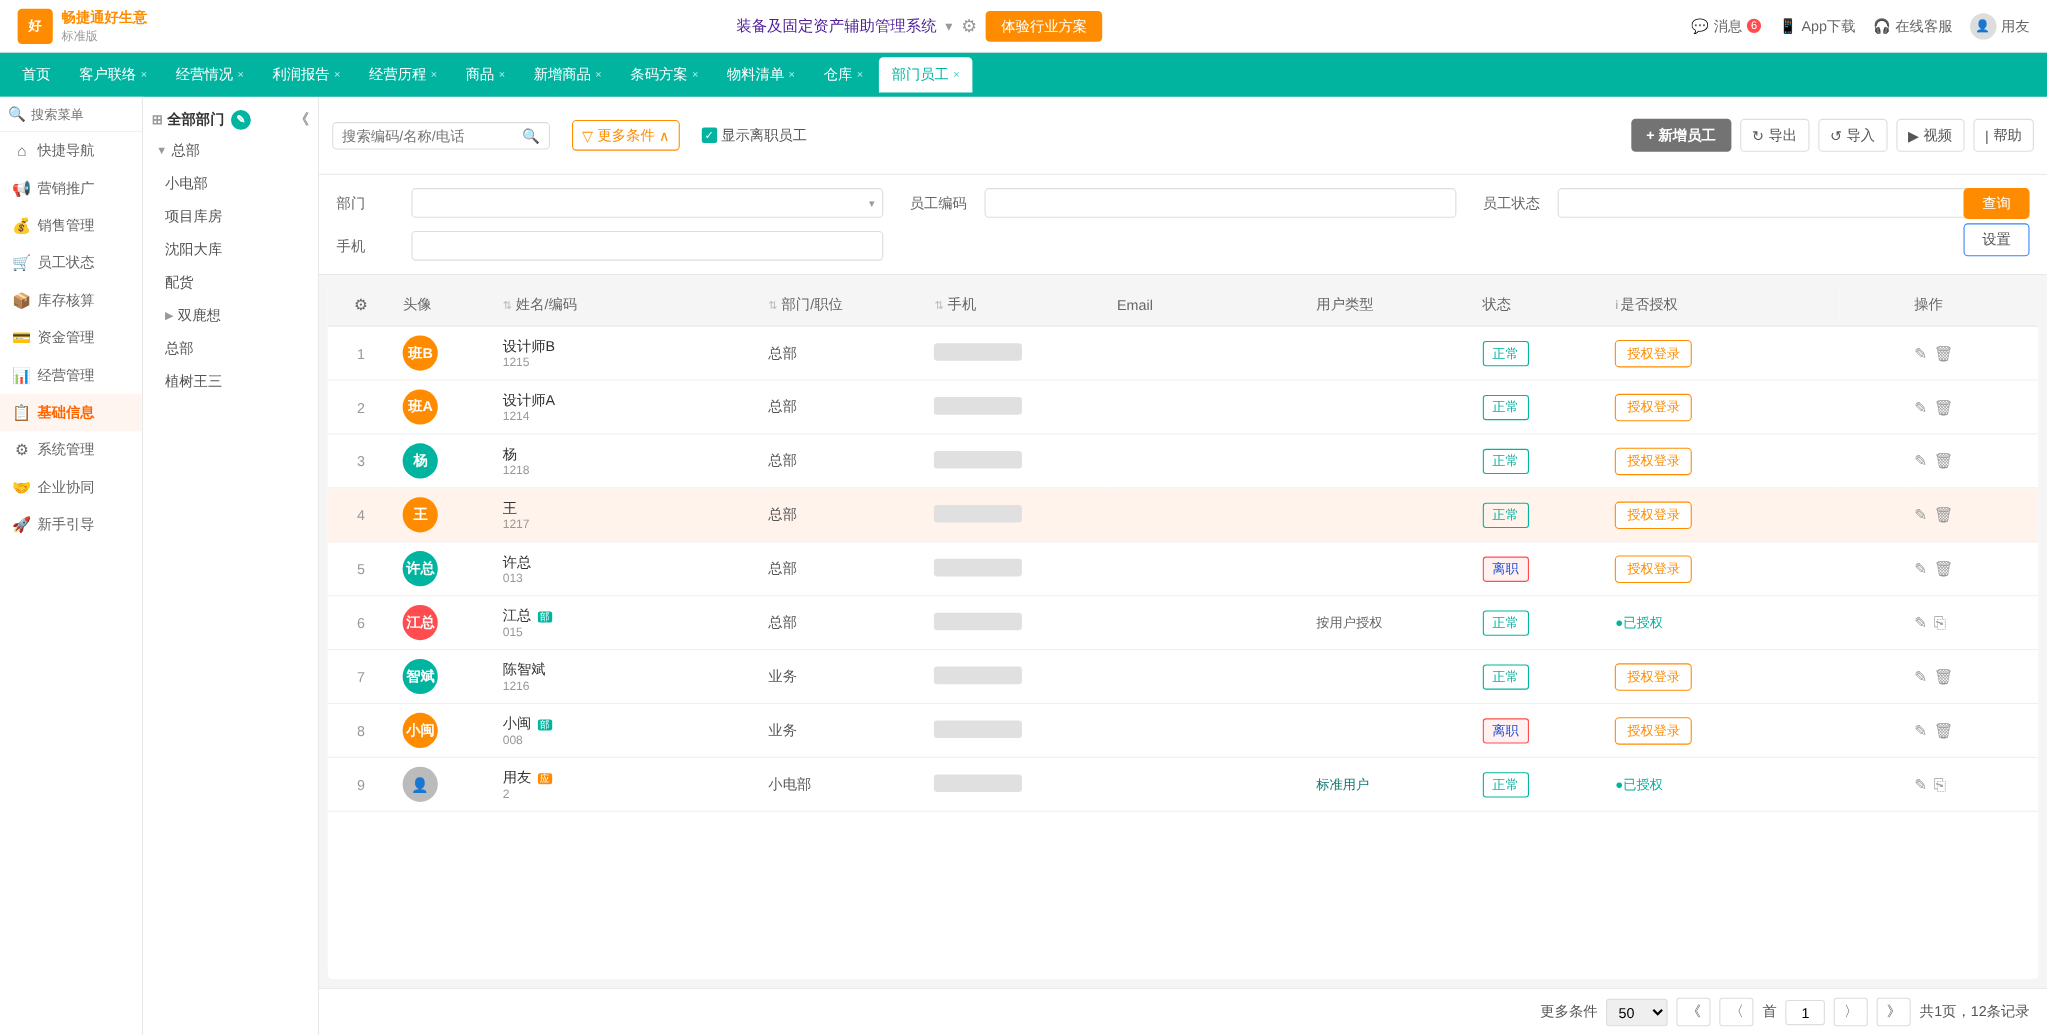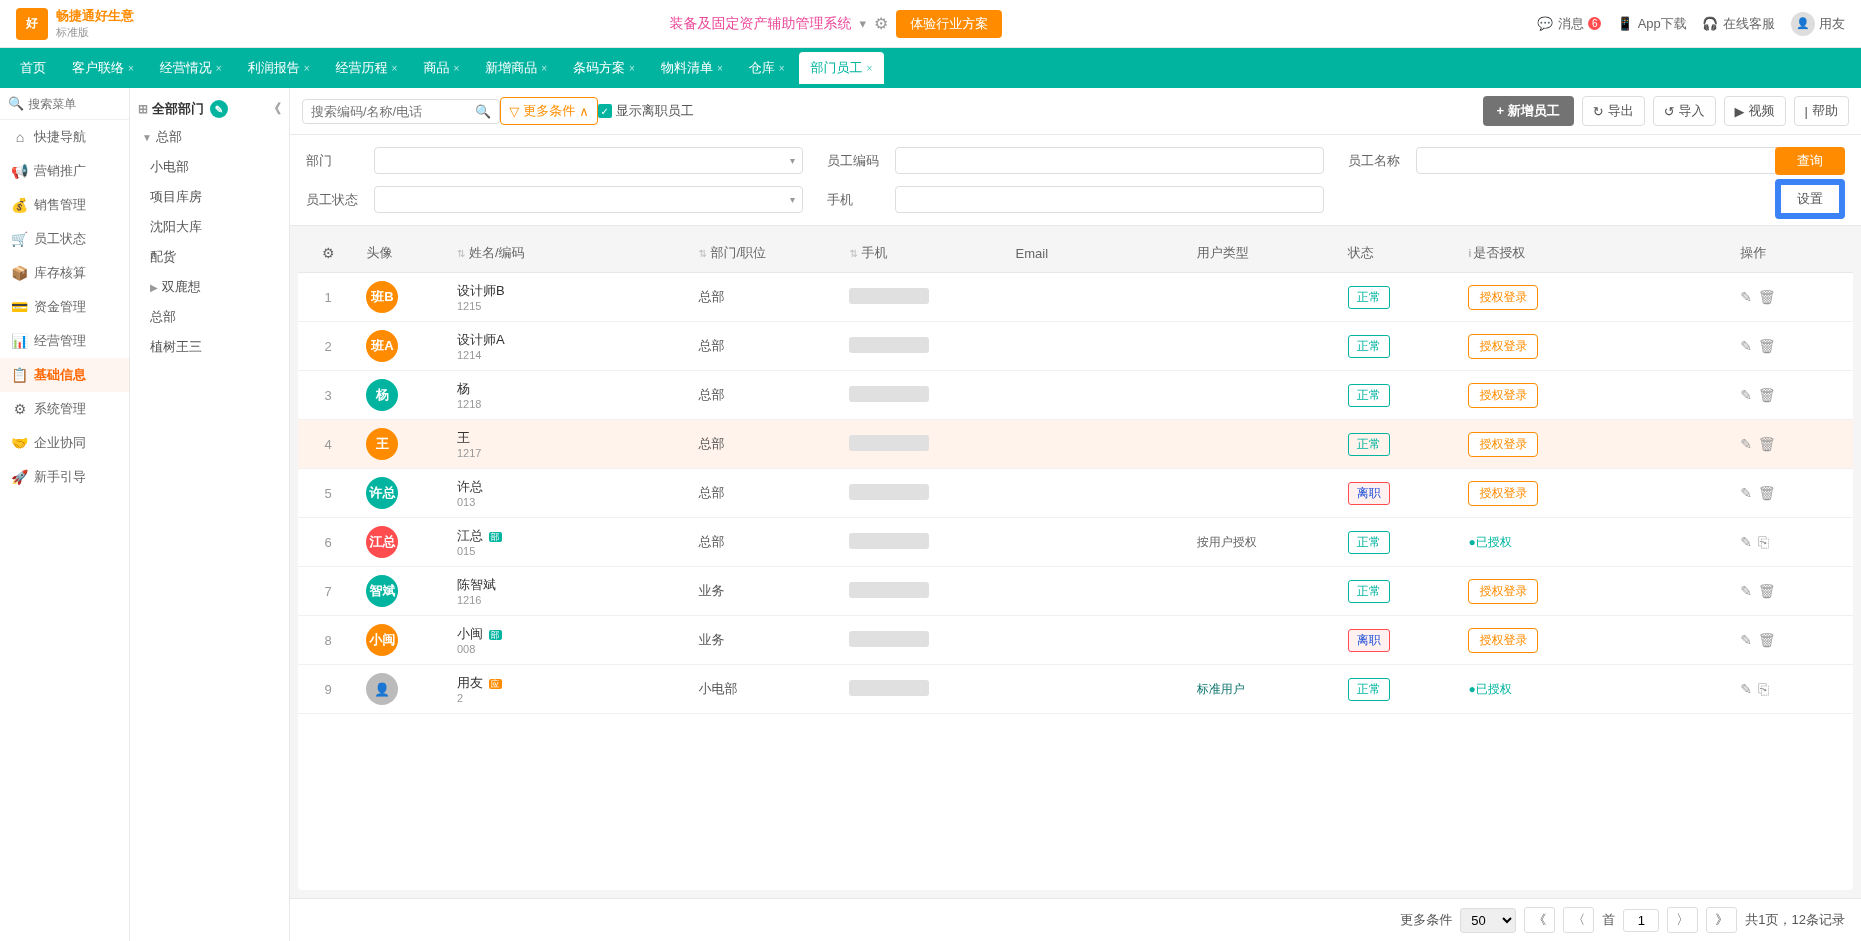--- a/index.html
+++ b/index.html
@@ -90,24 +90,24 @@
     .dept-tree-item { padding: 6px 12px; font-size: 13px; cursor: pointer; color: #555; display: flex; align-items: center; gap: 4px; }
     .dept-tree-item.indent1 { padding-left: 20px; }
     .collapse-arrow { font-size: 10px; color: #999; }
 
     
     .main-panel { flex: 1; display: flex; flex-direction: column; overflow: hidden; background: #f5f5f5; }
 
     
     .search-bar {
       background: #fff;
-      padding: 8px 12px;
+      padding: 20px 12px;
       display: flex;
       align-items: center;
-      gap: 0;
+      gap: 20px;
       border-bottom: 1px solid #e8e8e8;
       flex-wrap: wrap;
     }
     .search-input-wrap { display: flex; align-items: center; border: 1px solid #ddd; border-radius: 4px; padding: 4px 8px; gap: 4px; }
     .search-input-wrap input { border: none; outline: none; font-size: 13px; width: 160px; }
     .filter-btn { display: flex; align-items: center; gap: 4px; color: #ff8c00; font-size: 13px; cursor: pointer; border: 1px solid #ff8c00; border-radius: 4px; padding: 4px 8px; }
     .show-resigned { display: flex; align-items: center; gap: 4px; font-size: 13px; color: #555; cursor: pointer; }
     .checkbox-checked { width: 14px; height: 14px; background: #00b4a0; border-radius: 2px; display: flex; align-items: center; justify-content: center; color: #fff; font-size: 10px; }
     .action-buttons { margin-left: auto; display: flex; align-items: center; gap: 8px; }
     .btn-add { background: #737373; color: #fff; border: none; padding: 6px 14px; border-radius: 4px; cursor: pointer; font-size: 13px; font-weight: bold; }
@@ -124,21 +124,21 @@
       position: relative;
     }
     .filter-field { display: flex; align-items: center; gap: 8px; }
     .filter-label { font-size: 13px; color: #666; white-space: nowrap; min-width: 60px; }
     .filter-input { flex: 1; border: 1px solid #ddd; border-radius: 4px; padding: 5px 8px; font-size: 13px; outline: none; }
     .filter-select-wrap { flex: 1; position: relative; display: flex; align-items: center; }
     .filter-select-wrap select { width: 100%; border: 1px solid #ddd; border-radius: 4px; padding: 5px 24px 5px 8px; font-size: 13px; outline: none; background: #fff; appearance: none; cursor: pointer; }
     .filter-select-wrap .arrow { position: absolute; right: 8px; color: #999; font-size: 10px; pointer-events: none; }
     .filter-form-actions { position: absolute; right: 16px; top: 12px; display: flex; flex-direction: column; gap: 4px; }
     .btn-search { background: #ff8c00; color: #fff; border: none; padding: 5px 16px; border-radius: 4px; cursor: pointer; font-size: 13px; }
-    .btn-settings { background: #fff; color: #555; border: 6px solid #3b82f6; padding: 5px 16px; border-radius: 4px; cursor: pointer; font-size: 13px; }
+    .btn-settings { background: #fff; color: #555; border: 1px solid #3b82f6; padding: 5px 16px; border-radius: 4px; cursor: pointer; font-size: 13px; }
 
     
     .table-wrap { flex: 1; overflow: auto; background: #fff; margin: 8px; border-radius: 4px; }
     table { width: 100%; border-collapse: collapse; font-size: 13px; }
     thead tr { background: #f5f5f5; border-bottom: 1px solid #e8e8e8; }
     thead th { padding: 10px 8px; font-weight: normal; color: #666; text-align: left; white-space: nowrap; }
     tbody tr { border-bottom: 1px solid #f0f0f0; }
     tbody tr.highlighted { background: #fff3ec; }
     tbody td { padding: 8px 8px; color: #333; vertical-align: middle; }
     .avatar { width: 32px; height: 32px; border-radius: 50%; display: flex; align-items: center; justify-content: center; color: #fff; font-size: 13px; font-weight: bold; flex-shrink: 0; }
@@ -180,21 +180,21 @@
 
 <div class="top-header">
   <div class="logo-area">
     <div class="logo-icon">好</div>
     <div>
       <div style="font-size:13px;font-weight:bold;color:#ff8c00;">畅捷通好生意</div>
       <div style="font-size:11px;color:#999;">标准版</div>
     </div>
   </div>
   <div class="header-center">
-    <span style="font-size:14px;color:#ec4899;">装备及固定资产辅助管理系统</span>
+    <span style="font-size:14px;color:#4c1d95;">装备及固定资产辅助管理系统</span>
     <span style="color:#999;cursor:pointer;">▾</span>
     <span style="color:#999;cursor:pointer;font-size:16px;">⚙</span>
     <button class="trial-btn">体验行业方案</button>
   </div>
   <div class="header-right">
     <div class="header-right-item">
       <span>💬</span>
       <span>消息</span>
       <span class="badge">6</span>
     </div>
@@ -359,24 +359,20 @@
           <span class="filter-label">部门</span>
           <div class="filter-select-wrap">
             <select>
               <option value=""></option>
             </select>
             <span class="arrow">▾</span>
           </div>
         </div>
         <div class="filter-field">
           <span class="filter-label">员工编码</span>
-          <input type="text" class="filter-input" style="">
-        </div>
-        <div class="filter-field">
-          <span class="filter-label">员工名称</span>
           <input type="text" class="filter-input" style="">
         </div>
         <div class="filter-field">
           <span class="filter-label">员工状态</span>
           <div class="filter-select-wrap">
             <select>
               <option value=""></option>
             </select>
             <span class="arrow">▾</span>
           </div>

